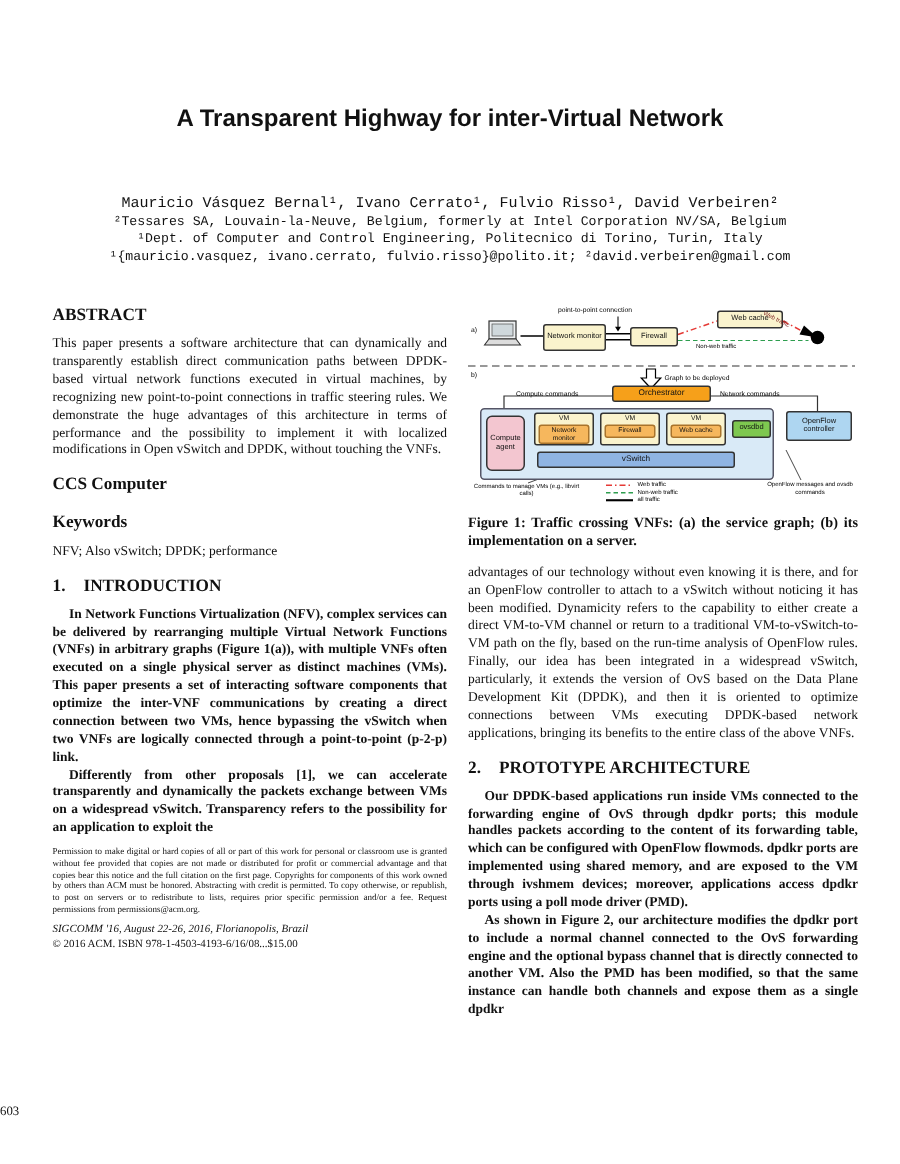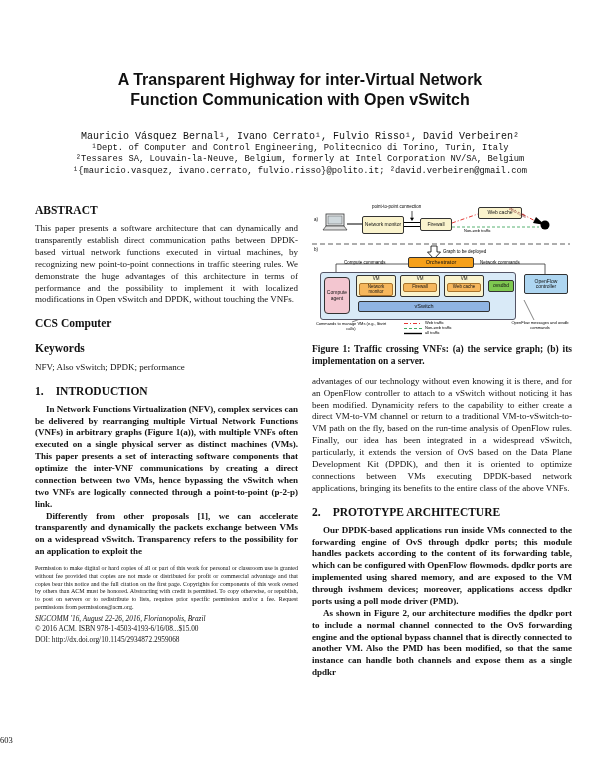--- a/index.html
+++ b/index.html
@@ -53,47 +53,45 @@
   }
   .caption{font-weight:bold;font-size:9.5px;line-height:1.25;text-align:justify;margin:0 0 8px 0;}
 </style>
 </head>
 <body>
 
 <div class="page">
 
   <div class="title">
     <div>A Transparent Highway for inter-Virtual Network</div>
-    <div>Function Communication with Open vSwitch</div>
   </div>
 
   <div class="authors">
     <div>Mauricio Vásquez Bernal¹, Ivano Cerrato¹, Fulvio Risso¹, David Verbeiren²</div>
+    <div class="affil">²Tessares SA, Louvain-la-Neuve, Belgium, formerly at Intel Corporation NV/SA, Belgium</div>
     <div class="affil">¹Dept. of Computer and Control Engineering, Politecnico di Torino, Turin, Italy</div>
-    <div class="affil">²Tessares SA, Louvain-la-Neuve, Belgium, formerly at Intel Corporation NV/SA, Belgium</div>
     <div class="affil">¹{mauricio.vasquez, ivano.cerrato, fulvio.risso}@polito.it; ²david.verbeiren@gmail.com</div>
   </div>
 
   <div class="col col-left">
     <h2 class="sec" style="margin-top:0">ABSTRACT</h2>
     <p>This paper presents a software architecture that can dynamically and transparently establish direct communication paths between DPDK-based virtual network functions executed in virtual machines, by recognizing new point-to-point connections in traffic steering rules. We demonstrate the huge advantages of this architecture in terms of performance and the possibility to implement it with localized modifications in Open vSwitch and DPDK, without touching the VNFs.</p>
 
     <h2 class="sec">CCS Computer</h2>
 
     <h2 class="sec">Keywords</h2>
     <p>NFV; Also vSwitch; DPDK; performance</p>
 
     <h2 class="sec"><span class="num">1.</span><span>INTRODUCTION</span></h2>
     <p class="indent">In Network Functions Virtualization (NFV), complex services can be delivered by rearranging multiple Virtual Network Functions (VNFs) in arbitrary graphs (Figure 1(a)), with multiple VNFs often executed on a single physical server as distinct machines (VMs). This paper presents a set of interacting software components that optimize the inter-VNF communications by creating a direct connection between two VMs, hence bypassing the vSwitch when two VNFs are logically connected through a point-to-point (p-2-p) link.</p>
     <p class="indent">Differently from other proposals [1], we can accelerate transparently and dynamically the packets exchange between VMs on a widespread vSwitch. Transparency refers to the possibility for an application to exploit the</p>
 
     <div class="footnote">Permission to make digital or hard copies of all or part of this work for personal or classroom use is granted without fee provided that copies are not made or distributed for profit or commercial advantage and that copies bear this notice and the full citation on the first page. Copyrights for components of this work owned by others than ACM must be honored. Abstracting with credit is permitted. To copy otherwise, or republish, to post on servers or to redistribute to lists, requires prior specific permission and/or a fee. Request permissions from permissions@acm.org.</div>
     <div class="fnconf">SIGCOMM '16, August 22-26, 2016, Florianopolis, Brazil</div>
     <div class="fnline">© 2016 ACM. ISBN 978-1-4503-4193-6/16/08...$15.00</div>
-    <div class="fnline">DOI: http://dx.doi.org/10.1145/2934872.2959068</div>
   </div>
 
   <div class="col col-right">
 
     <div class="figure">
       <svg width="258" height="134" viewBox="0 0 258 134">
 
         <g>
           <rect x="14" y="10" width="18" height="12" fill="#eceff1" stroke="#333" stroke-width="0.8"></rect>
           <rect x="16" y="12" width="14" height="8" fill="#cfd8dc" stroke="#555" stroke-width="0.5"></rect>

